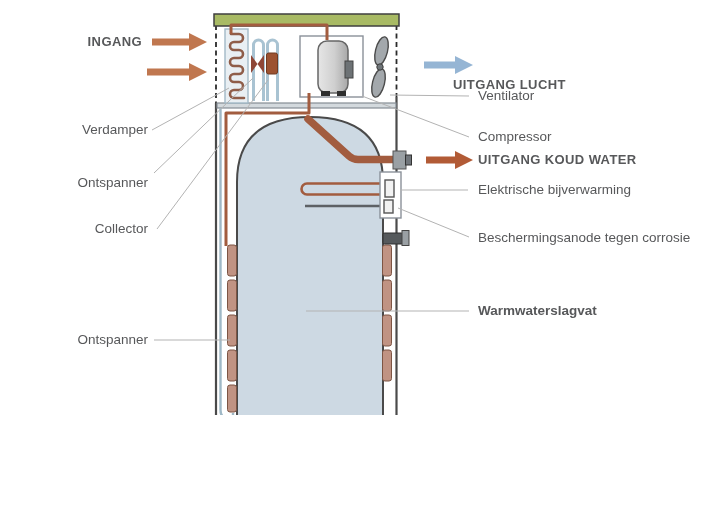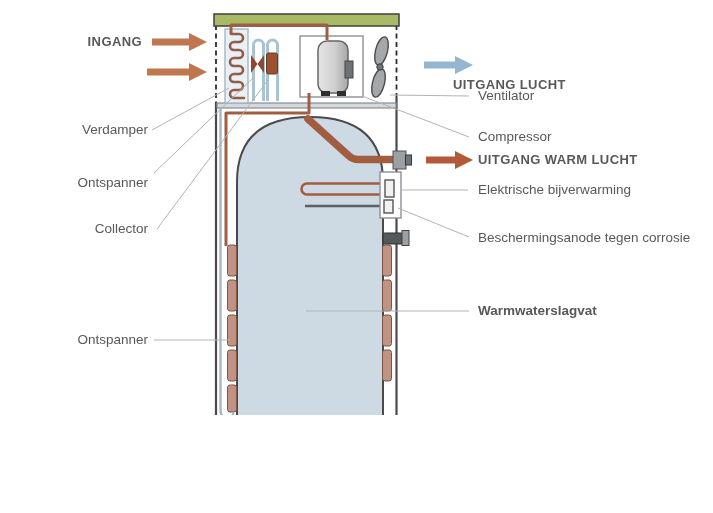--- a/index.html
+++ b/index.html
@@ -131,18 +131,18 @@
 
   <div class="lbl bold left-col" style="top:34px;right:571px;">INGANG</div>
   <div class="lbl left-col" style="top:122px;right:565px;">Verdamper</div>
   <div class="lbl left-col" style="top:175px;right:565px;">Ontspanner</div>
   <div class="lbl left-col" style="top:221px;right:565px;">Collector</div>
   <div class="lbl left-col" style="top:332px;right:565px;">Ontspanner</div>
 
   <div class="lbl bold" style="top:57px;left:453px;margin-top:20px;">UITGANG LUCHT</div>
   <div class="lbl" style="top:88px;left:478px;">Ventilator</div>
   <div class="lbl" style="top:129px;left:478px;">Compressor</div>
-  <div class="lbl bold" style="top:152px;left:478px;">UITGANG WARM LUCHT</div>
+  <div class="lbl bold" style="top:152px;left:478px;">UITGANG KOUD WATER</div>
   <div class="lbl" style="top:230px;left:478px;">Beschermingsanode tegen corrosie</div>
   <div class="lbl" style="top:182px;left:478px;">Elektrische bijverwarming</div>
   <div class="lbl" style="top:303px;left:478px;font-weight:bold;">Warmwaterslagvat</div>
 
 </div>
 
 </body></html>

